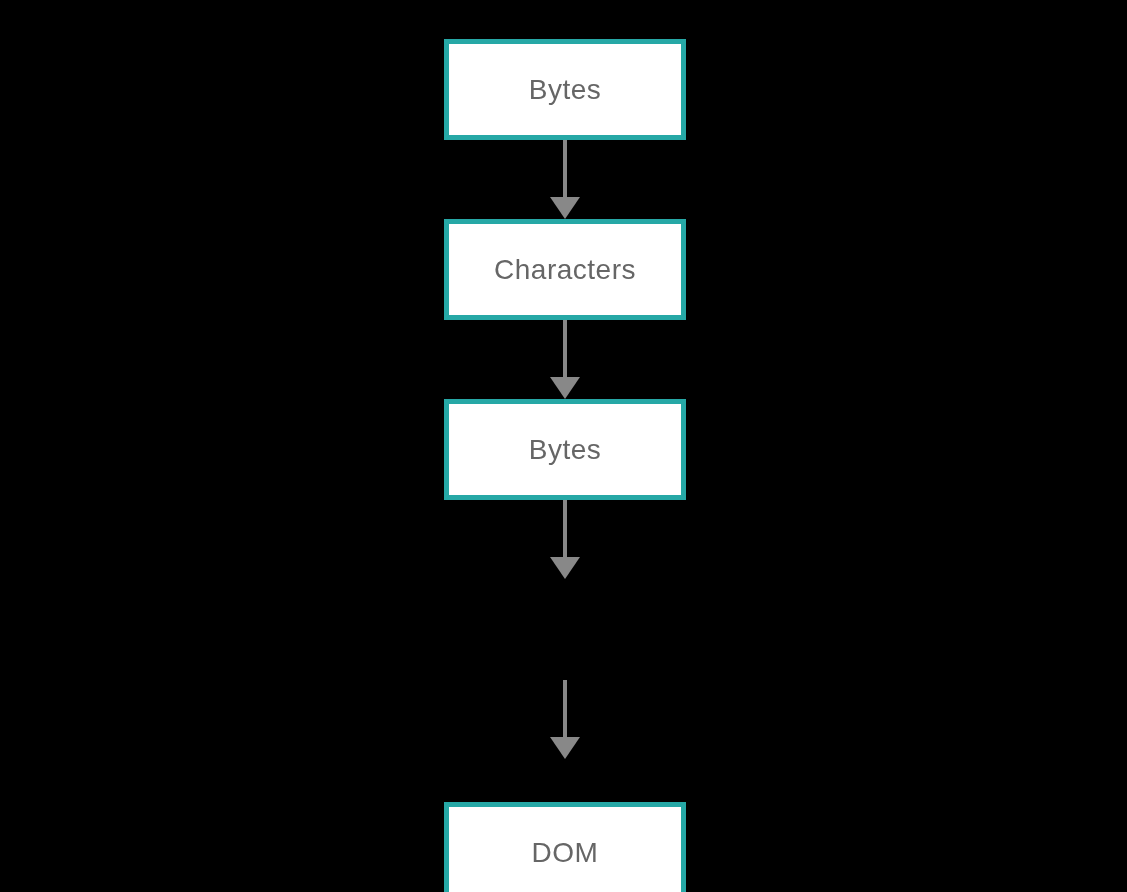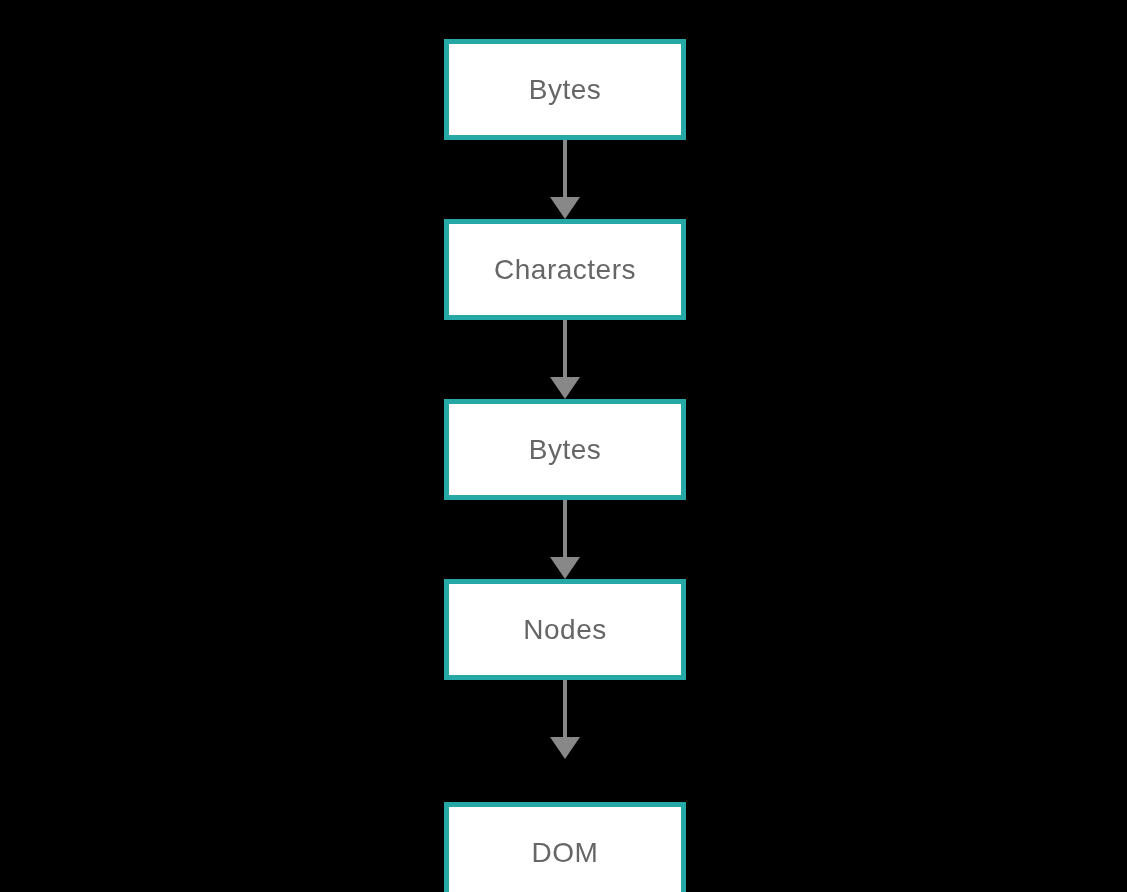--- a/index.html
+++ b/index.html
@@ -96,23 +96,20 @@
 
   <div class="node n2">
     <span class="node-label">Bytes</span>
   </div>
 
   <div class="arrow a2">
     <div class="arrow-line"></div>
     <div class="arrow-head"></div>
   </div>
 
-  <div class="node n3">
-    <span class="node-label">Nodes</span>
-  </div>
 
   <div class="arrow a3">
     <div class="arrow-line"></div>
     <div class="arrow-head"></div>
   </div>
 
   <div class="node n4">
     <span class="node-label">DOM</span>
   </div>
 

